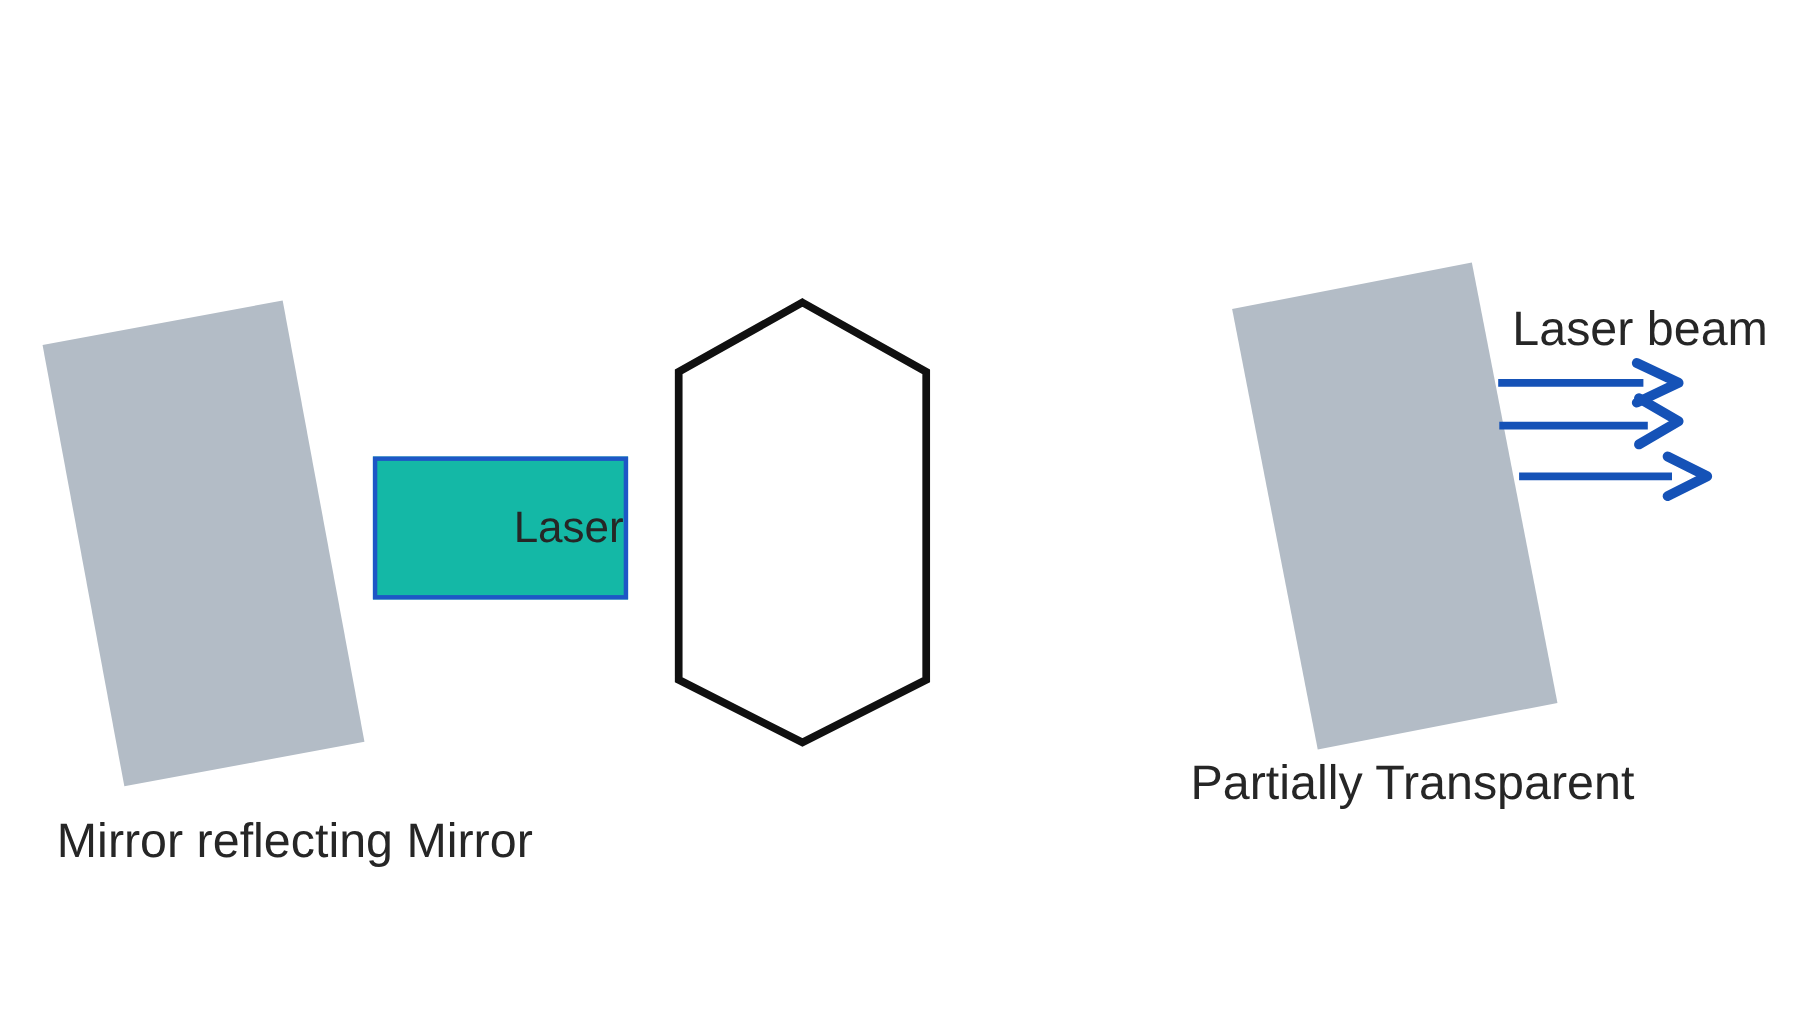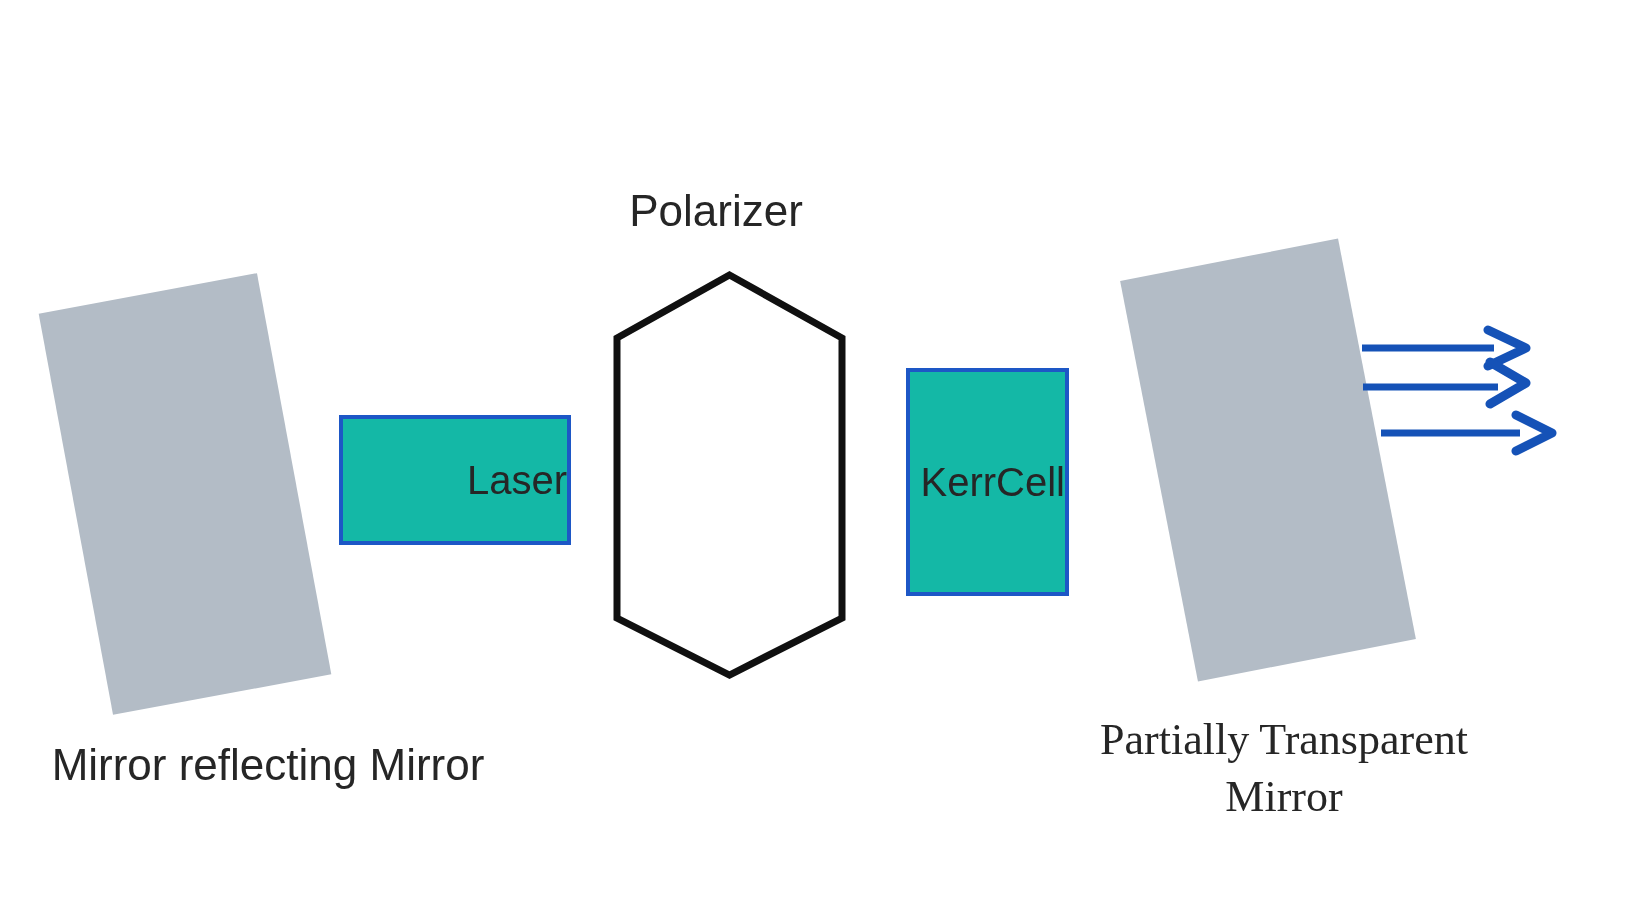--- a/index.html
+++ b/index.html
@@ -82,21 +82,21 @@
     font-size: 44px;
     line-height: 57px;
     text-align: center;
     color: var(--text-dark, #262626);
     white-space: nowrap;
   }
   .label span { display: block; }
   .polarizer-label    { left: 516px;  top: 182px; width: 400px; }
   .laser-beam-label   { left: 1340px; top: 271px; width: 302px; }
   .left-mirror-label  { left: 18px;   top: 736px; width: 500px; }
-  .right-mirror-label { left: 1058px; top: 711px; width: 452px; white-space: normal; font-family: Liberation Serif, serif; }
+  .right-mirror-label { left: 1058px; top: 683px; width: 452px; white-space: normal; }
 </style>
 </head>
 <body>
 
 <div class="canvas">
 
   <div class="mirror left-mirror"></div>
   <div class="mirror right-mirror"></div>
 
   <svg class="overlay" viewBox="0 0 1643 924">
@@ -111,28 +111,23 @@
 
       <path class="arrow-shaft" d="M1381 433 H1520"></path>
       <path class="arrow-head" d="M1516 415 L1552 433 L1516 451"></path>
     </g>
   </svg>
 
   <div class="box laser-material-box">
     <span>Laser</span>
   </div>
 
-  <div class="box kerr-cell-box">
-    <span>Kerr</span>
-    <span>Cell</span>
-  </div>
 
-  <div class="label polarizer-label">Polarizer</div>
 
+  <div class="label laser-beam-label">Laser beam</div>
 
   <div class="label left-mirror-label">Mirror reflecting Mirror</div>
 
   <div class="label right-mirror-label">
     <span>Partially Transparent</span>
-    <span>Mirror</span>
   </div>
 
 </div>
 
 </body></html>

